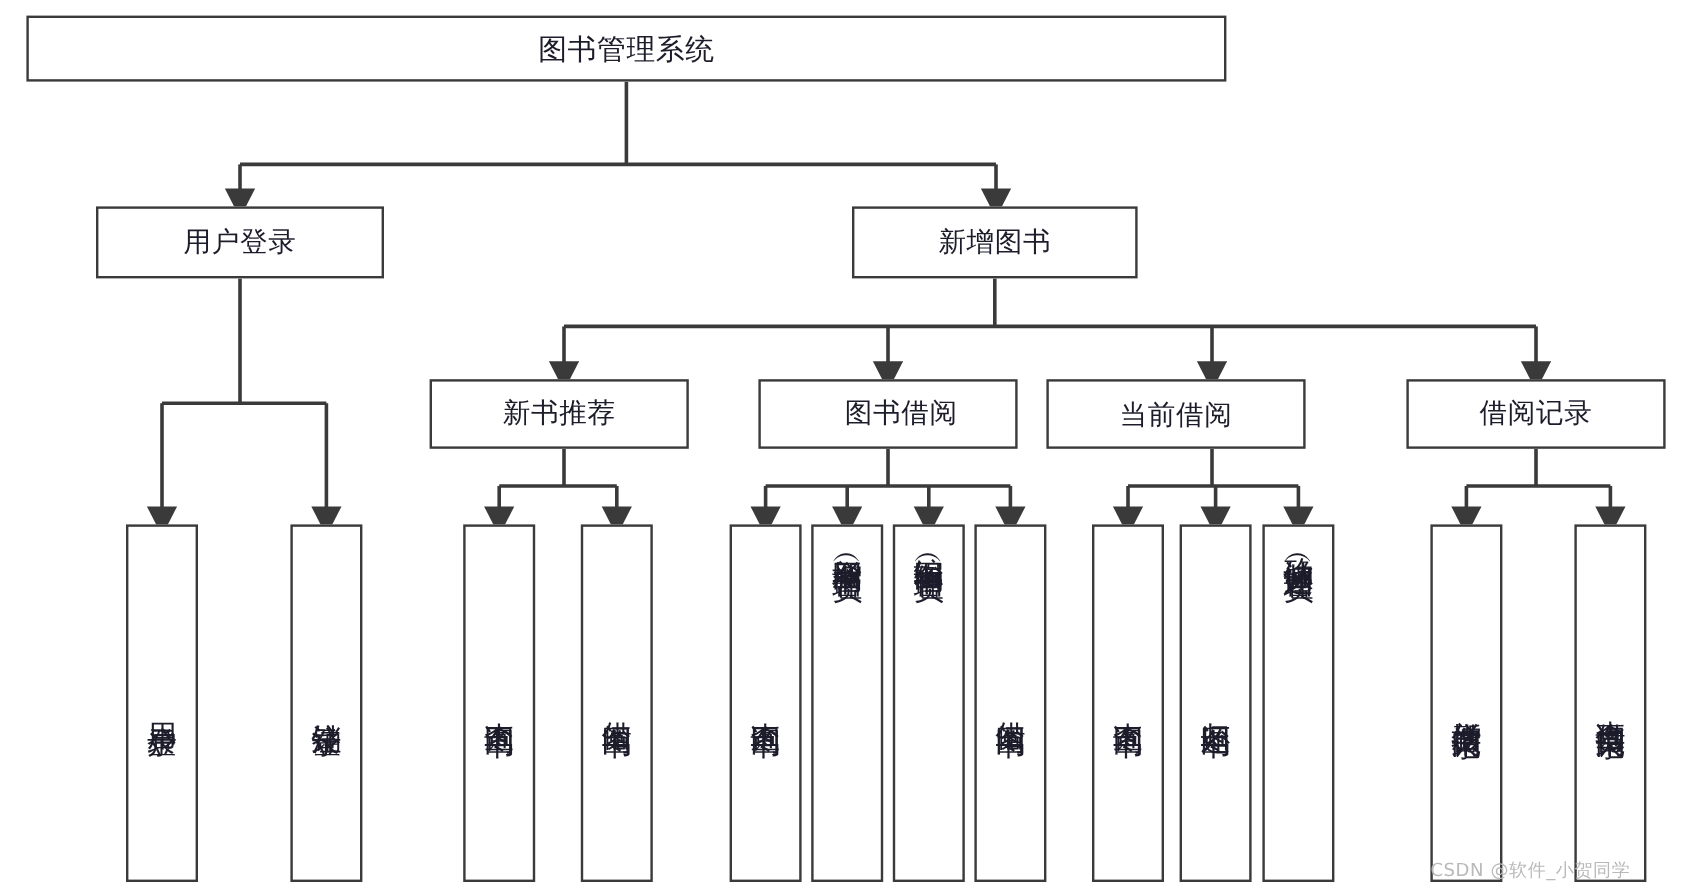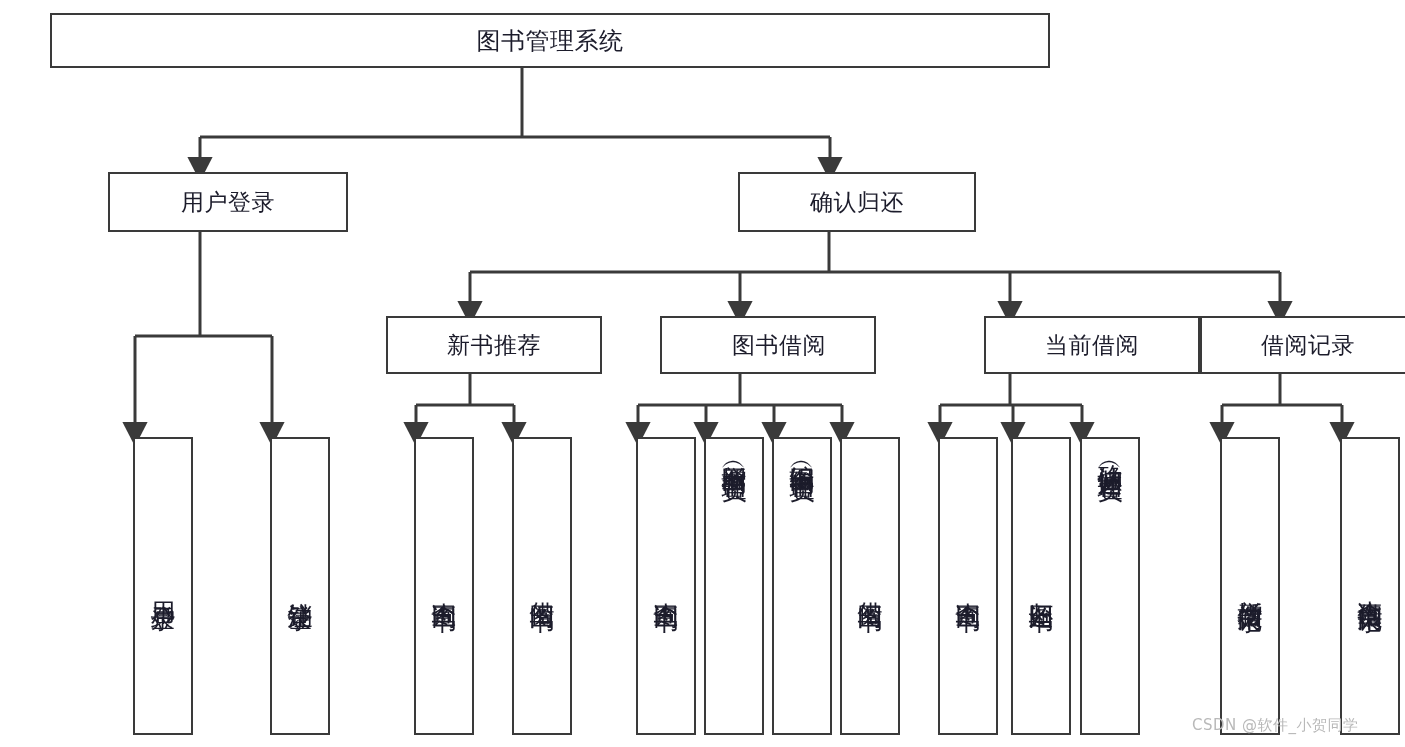--- a/index.html
+++ b/index.html
@@ -27,21 +27,20 @@
   }
   .node {
     position: absolute;
     box-sizing: border-box;
     background: #ffffff;
     border: 2.5px solid #3a3a3a;
     display: flex;
     align-items: center;
     justify-content: center;
     color: #1c1c2b;
-    margin-left: 28px;
   }
   .node .lbl {
     display: block;
     text-align: center;
     line-height: 1.0;
     white-space: nowrap;
   }
   
   .node.h .lbl {
     font-size: 23px;
@@ -133,32 +132,32 @@
 
   <div class="node h" id="n-root" style="left:22px; top:13px; width:1000px; height:55px;">
     <span class="lbl">图书管理系统</span>
   </div>
 
   <div class="node h" style="left:80px; top:172px; width:240px; height:60px;">
     <span class="lbl">用户登录</span>
   </div>
 
   <div class="node h" style="left:710px; top:172px; width:238px; height:60px;">
-    <span class="lbl">确认归还</span>
+    <span class="lbl">新增图书</span>
   </div>
 
   <div class="node h" style="left:358px; top:316px; width:216px; height:58px;">
     <span class="lbl">新书推荐</span>
   </div>
 
   <div class="node h" style="left:632px; top:316px; width:216px; height:58px;padding-left:22px;">
     <span class="lbl">图书借阅</span>
   </div>
 
-  <div class="node h" style="left:956px; top:316px; width:216px; height:58px;font-family:Liberation Serif, serif;">
+  <div class="node h" style="left:872px; top:316px; width:216px; height:58px;font-family:Liberation Serif, serif;">
     <span class="lbl">当前借阅</span>
   </div>
 
   <div class="node h" style="left:1172px; top:316px; width:216px; height:58px;">
     <span class="lbl">借阅记录</span>
   </div>
 
   <div class="node v center" style="left:105px; top:437px; width:60px; height:298px;">
     <span class="lbl">用户登录</span>
   </div>

